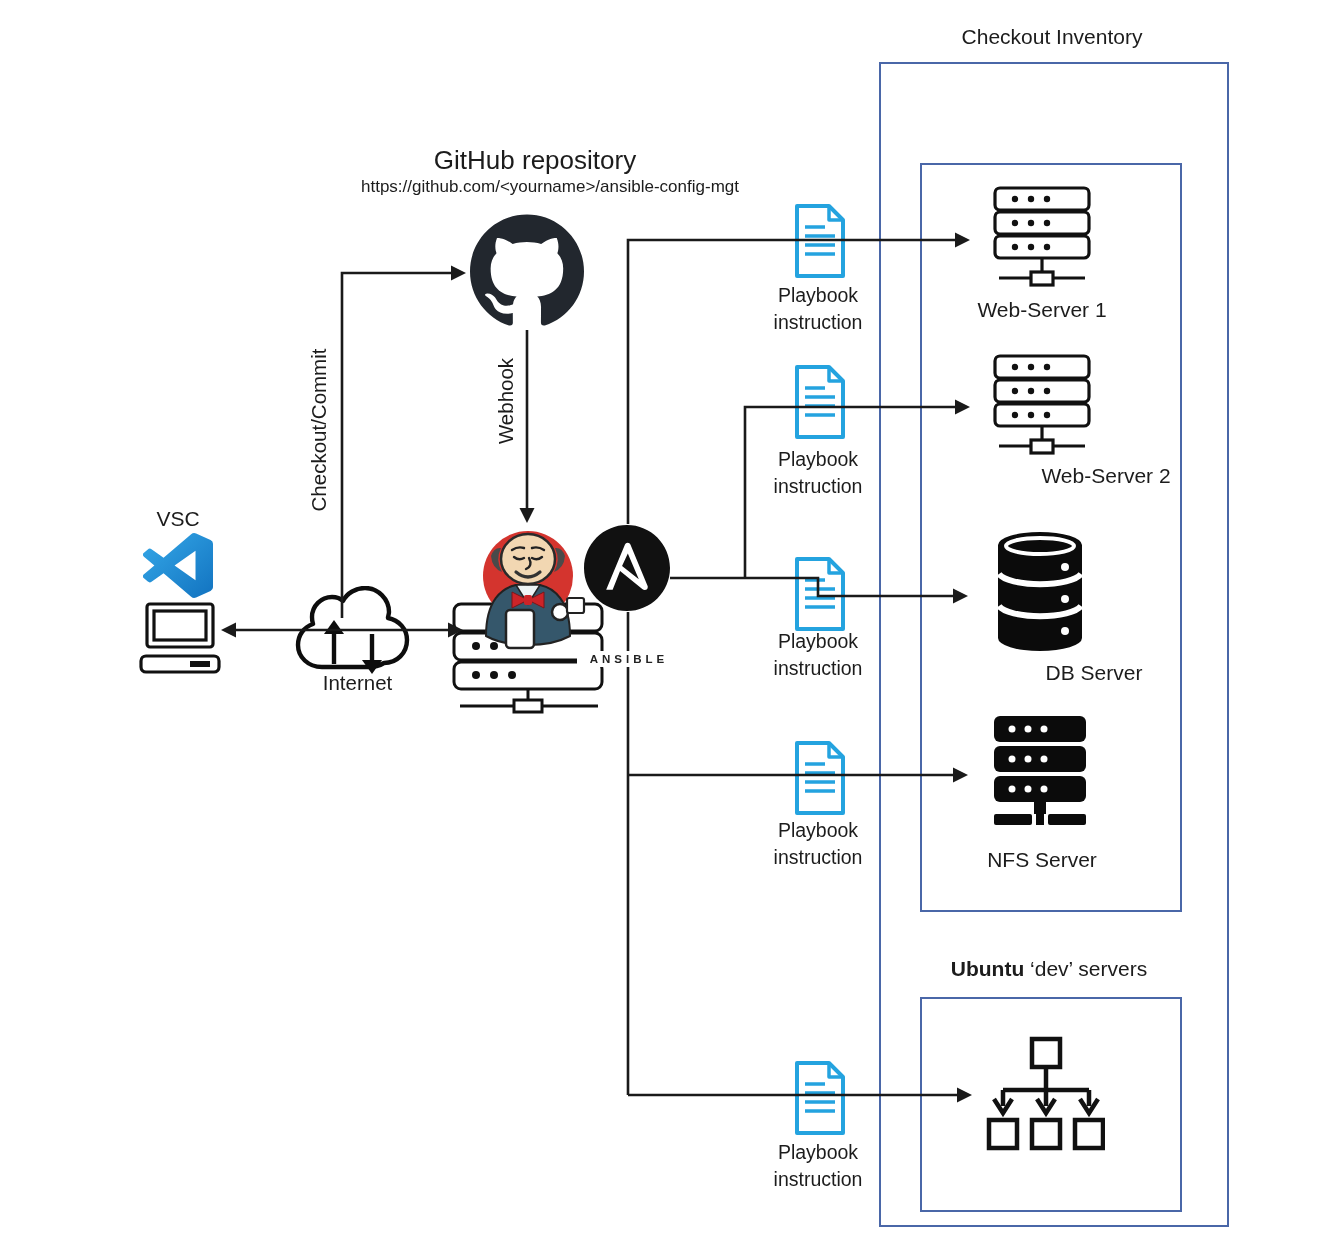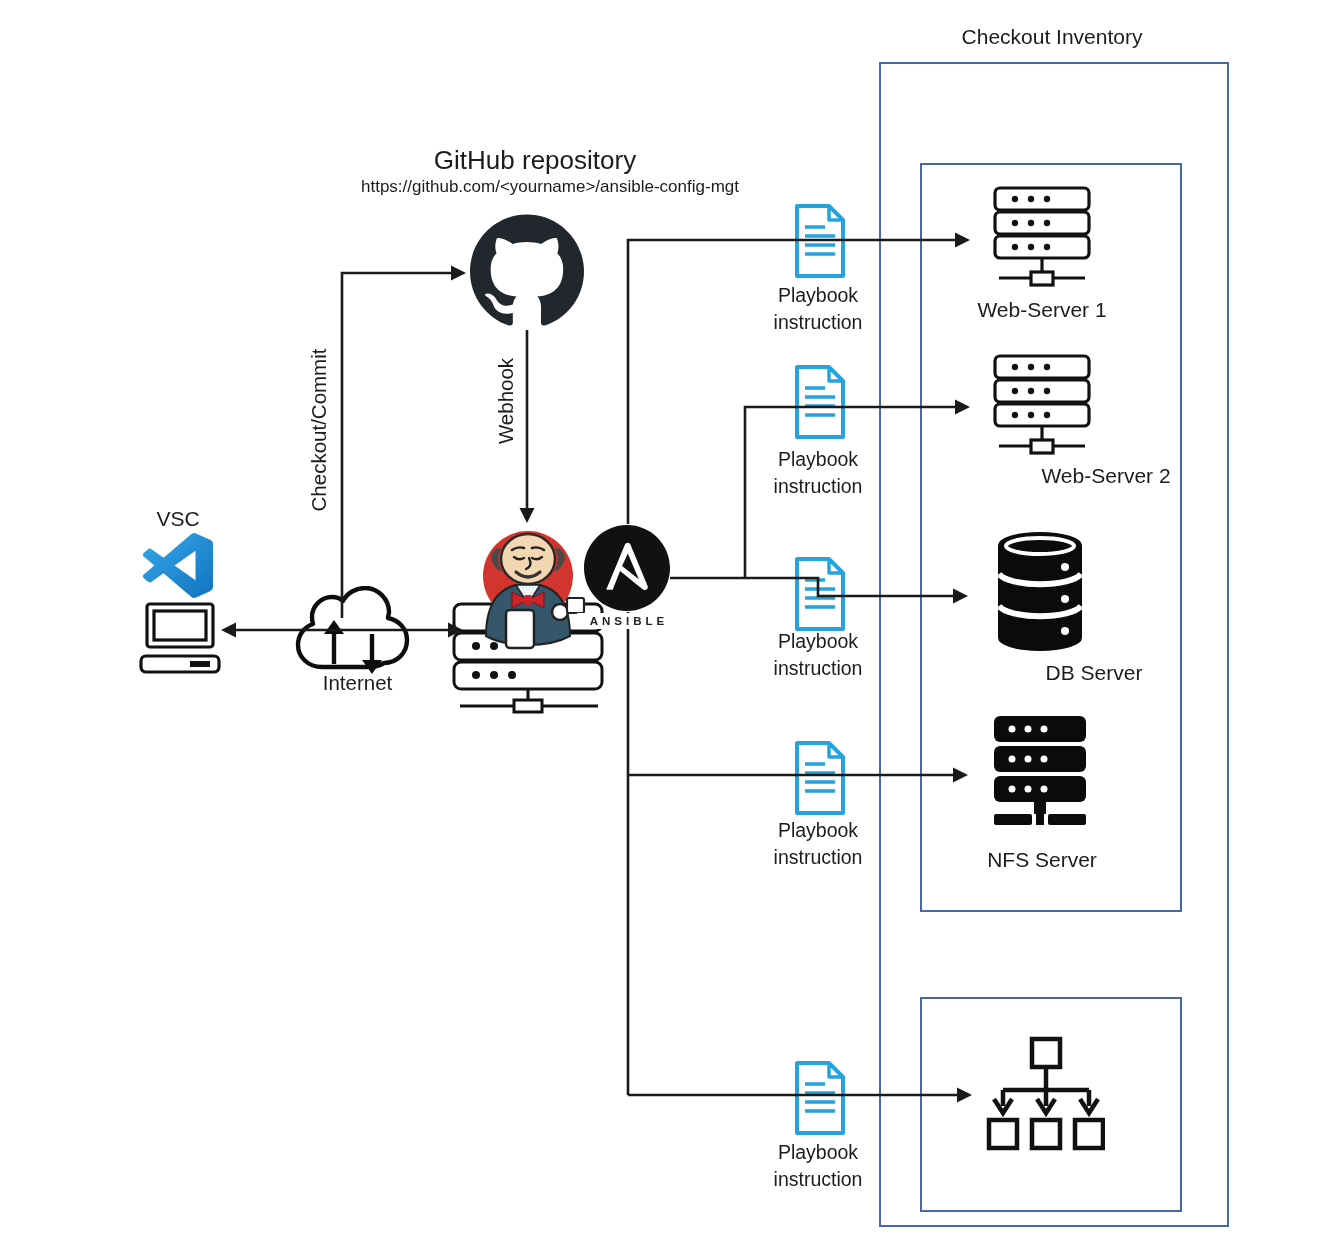--- a/index.html
+++ b/index.html
@@ -10,21 +10,21 @@
   .abs{position:absolute;}
   .lbl{position:absolute;text-align:center;color:#1c1c1c;line-height:1.25;}
   .f21{font-size:21px;}
   .f20{font-size:20.5px;}
   .f19{font-size:19.5px;line-height:26.5px;}
   .f15{font-size:17px;}
   .rot{white-space:nowrap;transform:translate(-50%,-50%) rotate(-90deg);}
   .grpbox{position:absolute;border:2px solid #4a67a8;background:transparent;}
   .wordmark{
     font-size:11.5px;font-weight:600;letter-spacing:4px;color:#222;
-    background:#fff;padding:1px 0;
+    background:#fff;padding:1px 0;margin-top:38px;
   }
   svg{display:block;}
 </style>
 </head>
 <body>
 
 <div id="canvas">
 
   <div class="grpbox" style="left:879px;top:62px;width:346px;height:1161px;"></div>
   <div class="grpbox" style="left:920px;top:163px;width:258px;height:745px;"></div>
@@ -272,20 +272,21 @@
   </svg>
 
   <div class="lbl f21" style="left:879px;top:24px;width:346px;">Checkout Inventory</div>
 
 
   <div class="lbl f21" style="left:920px;top:297px;width:244px;">Web-Server 1</div>
   <div class="lbl f21" style="left:960px;top:463px;width:244px;margin-left:24px;">Web-Server 2</div>
   <div class="lbl f21" style="left:972px;top:660px;width:244px;">DB Server</div>
   <div class="lbl f21" style="left:920px;top:847px;width:244px;">NFS Server</div>
 
+  <div class="lbl f21" style="left:920px;top:956px;width:258px;"><b>Ubuntu</b><span> ‘dev’ servers</span></div>
 
 
   <div class="lbl" style="left:385px;top:144px;width:300px;font-size:26px;">GitHub repository</div>
   <div class="lbl f15" style="left:320px;top:176px;width:460px;">https://github.com/&lt;yourname&gt;/ansible-config-mgt</div>
 
   <div class="lbl f19" style="left:740px;top:282px;width:156px;">
     <div>Playbook</div>
     <div>instruction</div>
   </div>
   <div class="lbl f19" style="left:740px;top:446px;width:156px;">

